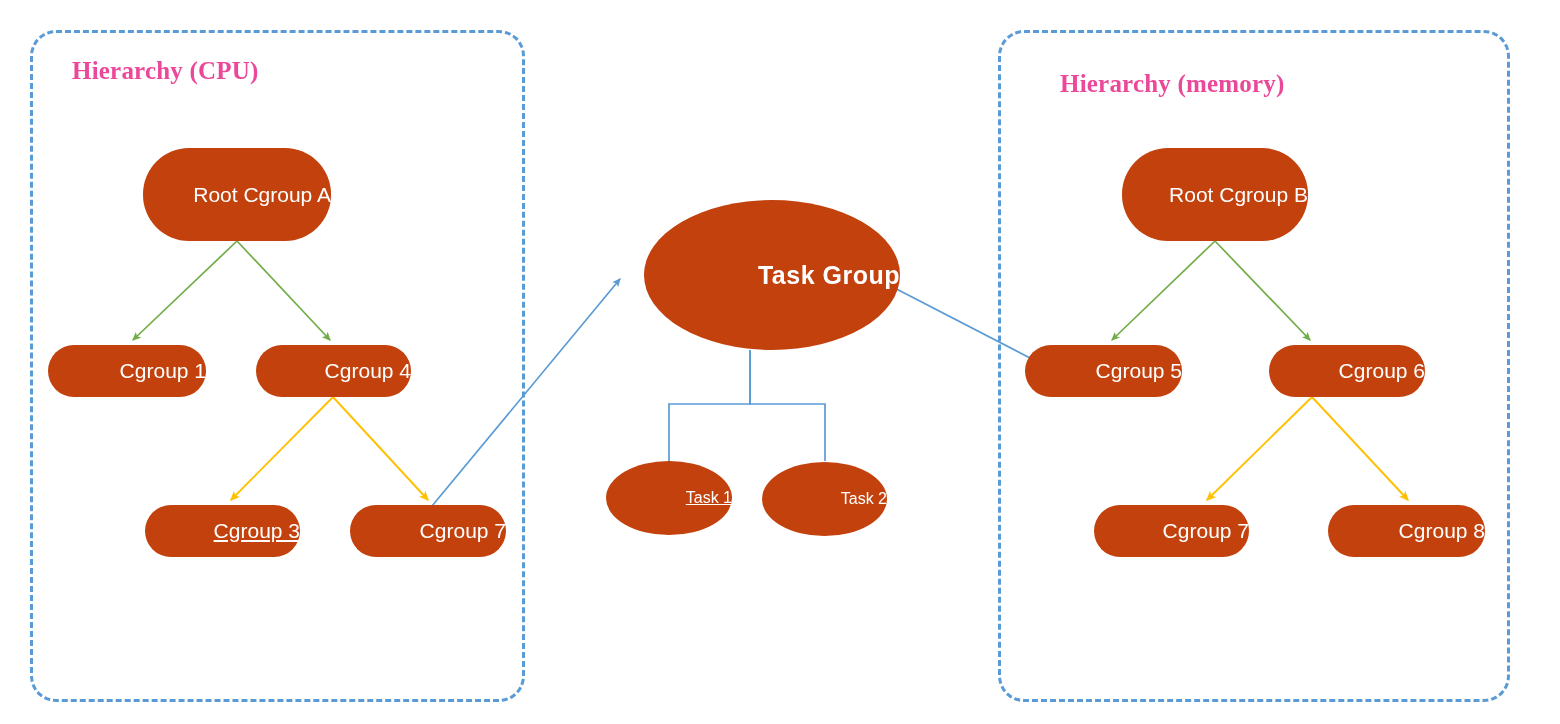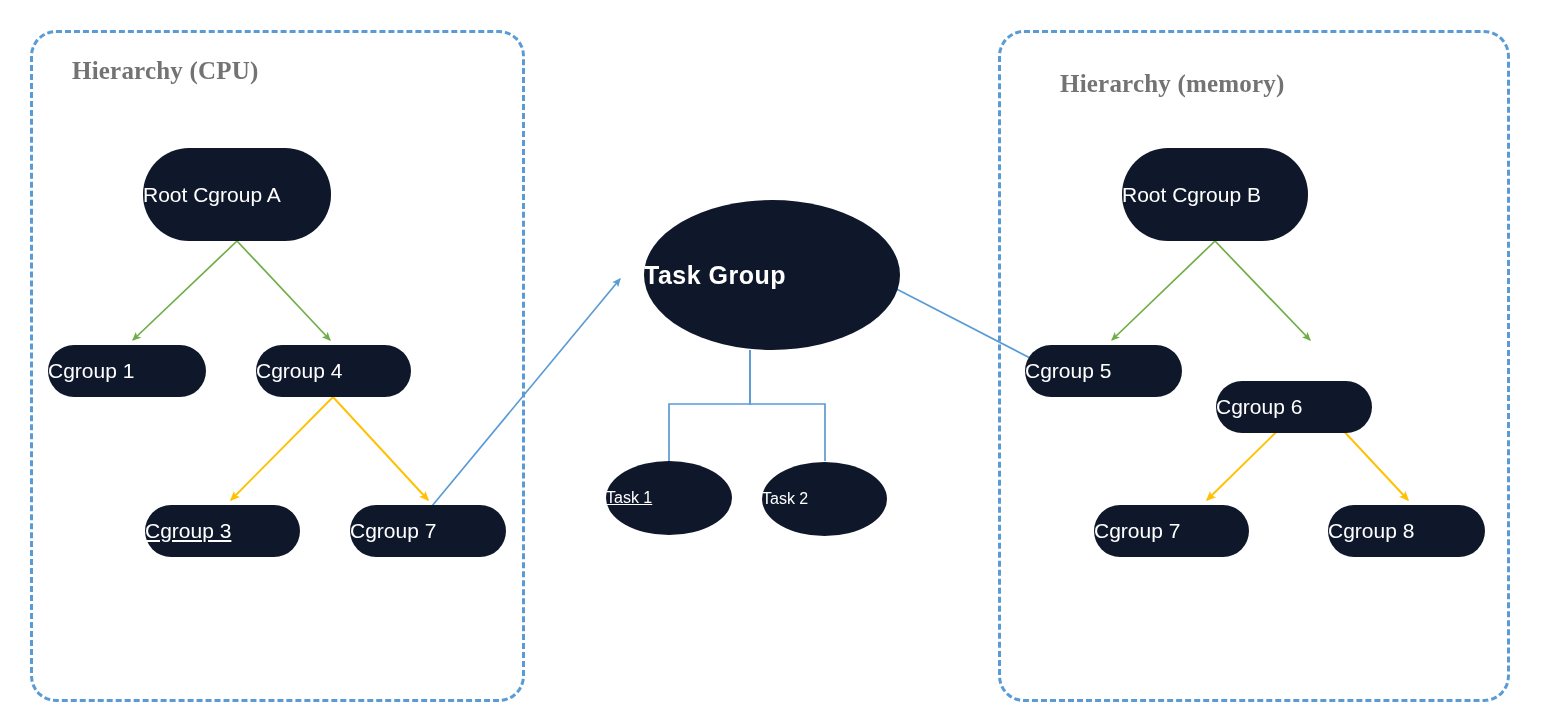--- a/index.html
+++ b/index.html
@@ -31,32 +31,32 @@
     box-sizing: border-box;
     border: 3px dashed #5B9BD5;
     border-radius: 26px;
     background: transparent;
   }
   .panel-title {
     position: absolute;
     font-family: "Liberation Serif", serif;
     font-weight: bold;
     font-size: 25px;
-    color: #737373;
+    color: #ec4899;
     white-space: nowrap;
     letter-spacing: 0.2px;
   }
   .node {
     position: absolute;
     box-sizing: border-box;
-    background: #0f172a;
+    background: #c2410c;
     color: #ffffff;
     display: flex;
     align-items: center;
-    justify-content: flex-start;
+    justify-content: flex-end;
     text-align: center;
     font-family: "Liberation Sans", sans-serif;
     white-space: nowrap;
     z-index: 3;
   }
   .node.rounded {
     border-radius: 999px;
   }
   .node.bigbox {
     border-radius: 46px;
@@ -144,21 +144,21 @@
   </div>
 
   <div class="node bigbox size-md" style="left:1122px; top:148px; width:186px; height:93px;">
     <span class="node-label">Root Cgroup B</span>
   </div>
 
   <div class="node rounded size-md" style="left:1025px; top:345px; width:157px; height:52px;">
     <span class="node-label">Cgroup 5</span>
   </div>
 
-  <div class="node rounded size-md" style="left:1216px; top:345px; width:156px; height:52px;margin-top:36px;">
+  <div class="node rounded size-md" style="left:1269px; top:345px; width:156px; height:52px;">
     <span class="node-label">Cgroup 6</span>
   </div>
 
   <div class="node rounded size-md" style="left:1094px; top:505px; width:155px; height:52px;">
     <span class="node-label">Cgroup 7</span>
   </div>
 
   <div class="node rounded size-md" style="left:1328px; top:505px; width:157px; height:52px;">
     <span class="node-label">Cgroup 8</span>
   </div>

